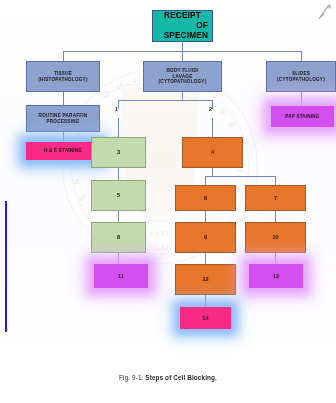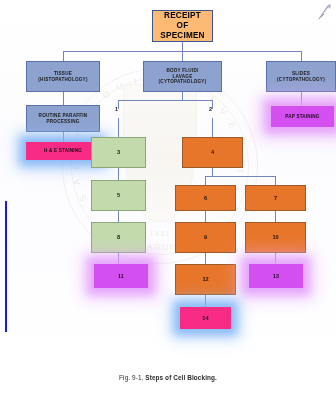--- a/index.html
+++ b/index.html
@@ -100,21 +100,21 @@
   
   .n-blue{
     background:#8ea2cf;
     border:1px solid #5b6fa8;
     color:#181818;
     font-size:4.6px;
     letter-spacing:.25px;
     font-weight:600;
   }
   .n-title{
-    background:#fdba74;
+    background:#14b8a6;
     border:1.6px solid #3c5490;
     color:#000;
     font-size:8.2px;
     font-weight:bold;
     letter-spacing:.2px;
   }
 
   
   .n-green{
     background:#c3dbac;
@@ -253,21 +253,21 @@
   <div class="conn v" style="left:275px;top:211px;height:11px;"></div>
 
   <div class="conn v" style="left:205px;top:253px;height:11px;"></div>
   <div class="conn v" style="left:275px;top:253px;height:11px;"></div>
 
   <div class="conn v" style="left:205px;top:295px;height:12px;"></div>
 
   <div class="node n-title" style="left:152px;top:10px;width:61px;height:32px;">
     <span>
       <span style="display: block;">RECEIPT</span>
-      <span style="display: block;">OF SPECIMEN</span>
+      <span style="display: block; text-align: right;">OF SPECIMEN</span>
     </span>
   </div>
 
   <div class="node n-blue" style="left:26px;top:61px;width:74px;height:31px;">
     <span>
       <span style="display: block;">TISSUE</span>
       <span style="display: block;">(HISTOPATHOLOGY)</span>
     </span>
   </div>
 

